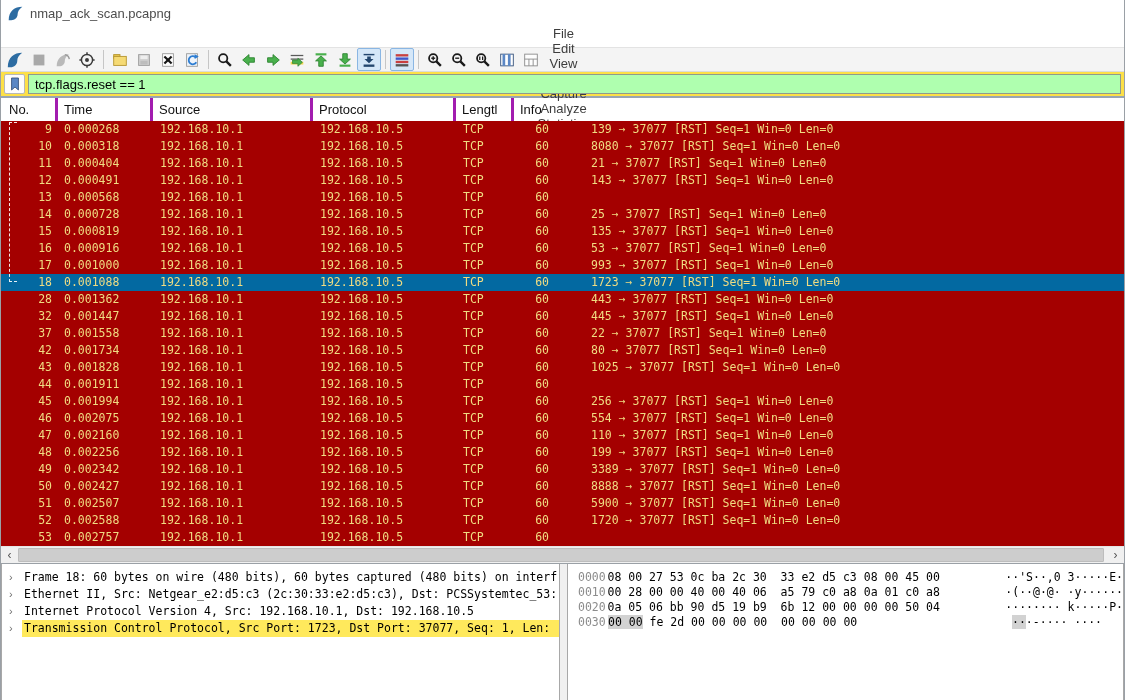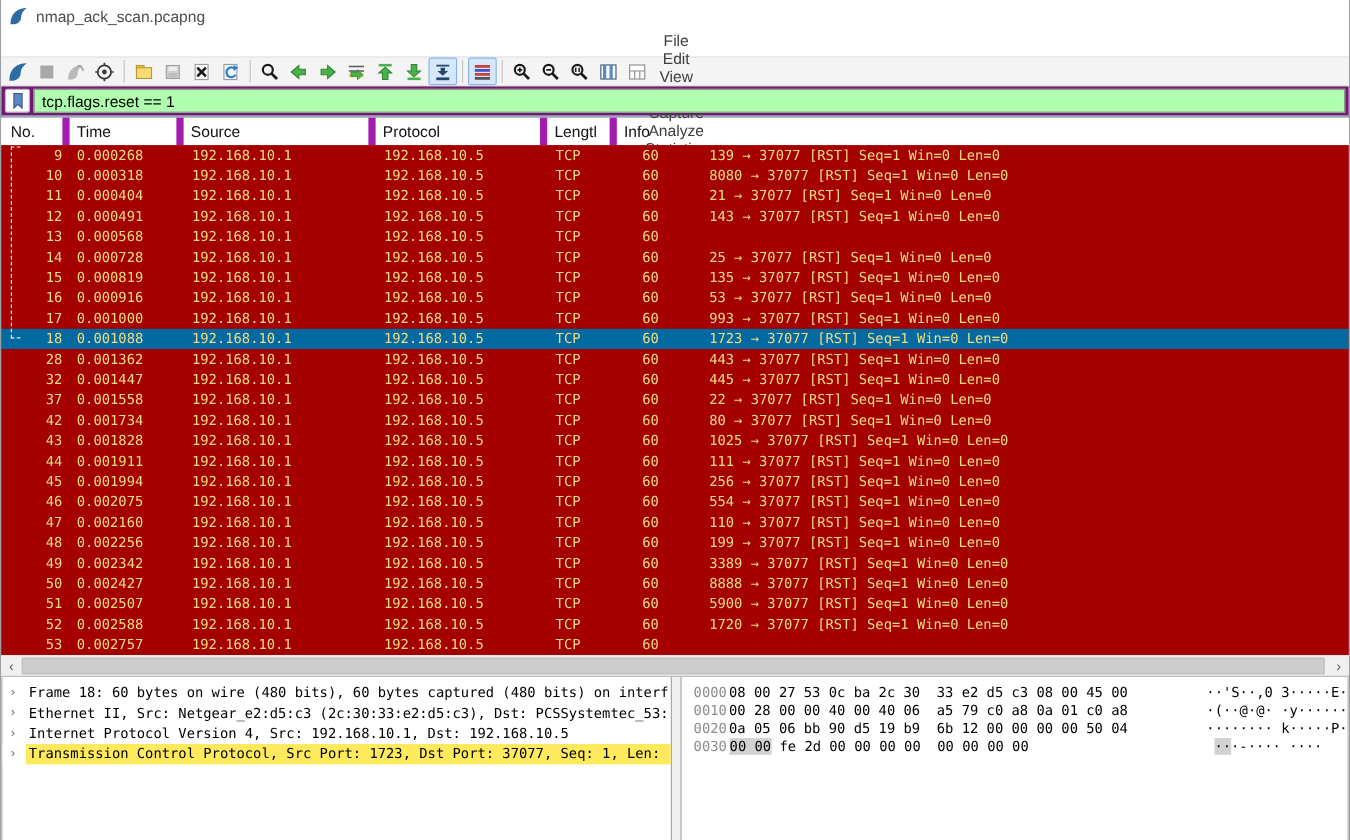--- a/index.html
+++ b/index.html
@@ -17,33 +17,33 @@
 
   
   .toolbar { height:25px; display:flex; align-items:center; background:#f4f4f4;
              border-top:1px solid #e3e3e3; border-bottom:1px solid #dcdcdc; padding-left:2px; }
   .tbtn { width:24px; height:23px; display:flex; align-items:center; justify-content:center;
           border:1px solid transparent; border-radius:2px; }
   .tbtn.active { background:#d5e7f8; border-color:#8ab6e3; }
   .tsep { width:1px; height:19px; background:#c6c6c6; margin:0 4px; }
 
   
-  .filterbar { height:26px; background:#701a75; display:flex; align-items:center;
+  .filterbar { height:26px; background:#fde047; display:flex; align-items:center;
                padding:0 3px 0 3px; border-bottom:2px solid #98a5b3; }
   .bookmark-btn { width:21px; height:20px; background:#fdfdfd; border:1px solid #b8b8b8;
                   border-radius:2px; display:flex; align-items:center; justify-content:center; margin-right:3px; }
   .filter-input { flex:1; height:20px; background:#afffaf; border:1px solid #8f9a8f;
                   font-family:"Liberation Sans", sans-serif; font-size:13px; color:#000;
                   padding:0 6px; outline:none; }
 
   
   .grid-row { display:grid; grid-template-columns:57px 95px 160px 143px 58px 44px 1fr; }
   .pheader { height:23px; background:#fff; }
   .pheader .hcell { font-size:13px; color:#111; display:flex; align-items:center;
-                    padding-left:6px; border-right:6px solid #a21caf; overflow:hidden; white-space:nowrap; }
+                    padding-left:6px; border-right:3px solid #a21caf; overflow:hidden; white-space:nowrap; }
   .pheader .hcell:first-child { padding-left:8px; }
   .pheader .hcell:last-child { border-right:none; }
 
   .plist { position:relative; height:425px; overflow:hidden; background:#a40000; }
   .prow { height:17px; background:#a40000; color:#f0dc82;
           font-family:"DejaVu Sans Mono", monospace; font-size:11.5px; line-height:17px; cursor:default; }
   .prow.selected { background:#0369a1; }
   .prow span { white-space:nowrap; overflow:hidden; }
   .c-no     { text-align:right; padding-right:6px; }
   .c-time   { padding-left:6px; }
@@ -430,21 +430,20 @@
     <span class="c-len">60</span>
     <span class="c-info">1025 → 37077 [RST] Seq=1 Win=0 Len=0</span>
   </div>
     <div class="prow grid-row">
     <span class="c-no">44</span>
     <span class="c-time">0.001911</span>
     <span class="c-src">192.168.10.1</span>
     <span class="c-dst">192.168.10.5</span>
     <span class="c-proto">TCP</span>
     <span class="c-len">60</span>
-    <span class="c-info">111 → 37077 [RST] Seq=1 Win=0 Len=0</span>
   </div>
     <div class="prow grid-row">
     <span class="c-no">45</span>
     <span class="c-time">0.001994</span>
     <span class="c-src">192.168.10.1</span>
     <span class="c-dst">192.168.10.5</span>
     <span class="c-proto">TCP</span>
     <span class="c-len">60</span>
     <span class="c-info">256 → 37077 [RST] Seq=1 Win=0 Len=0</span>
   </div>

